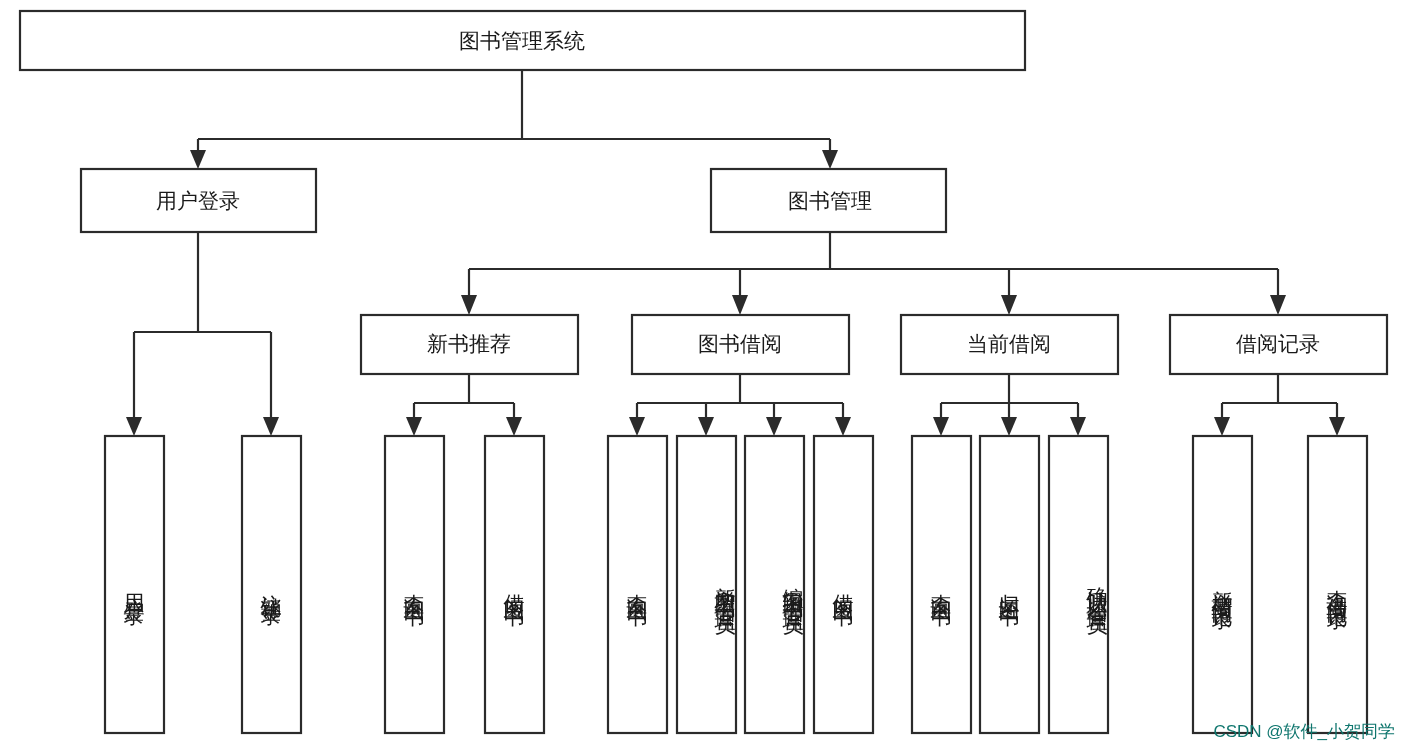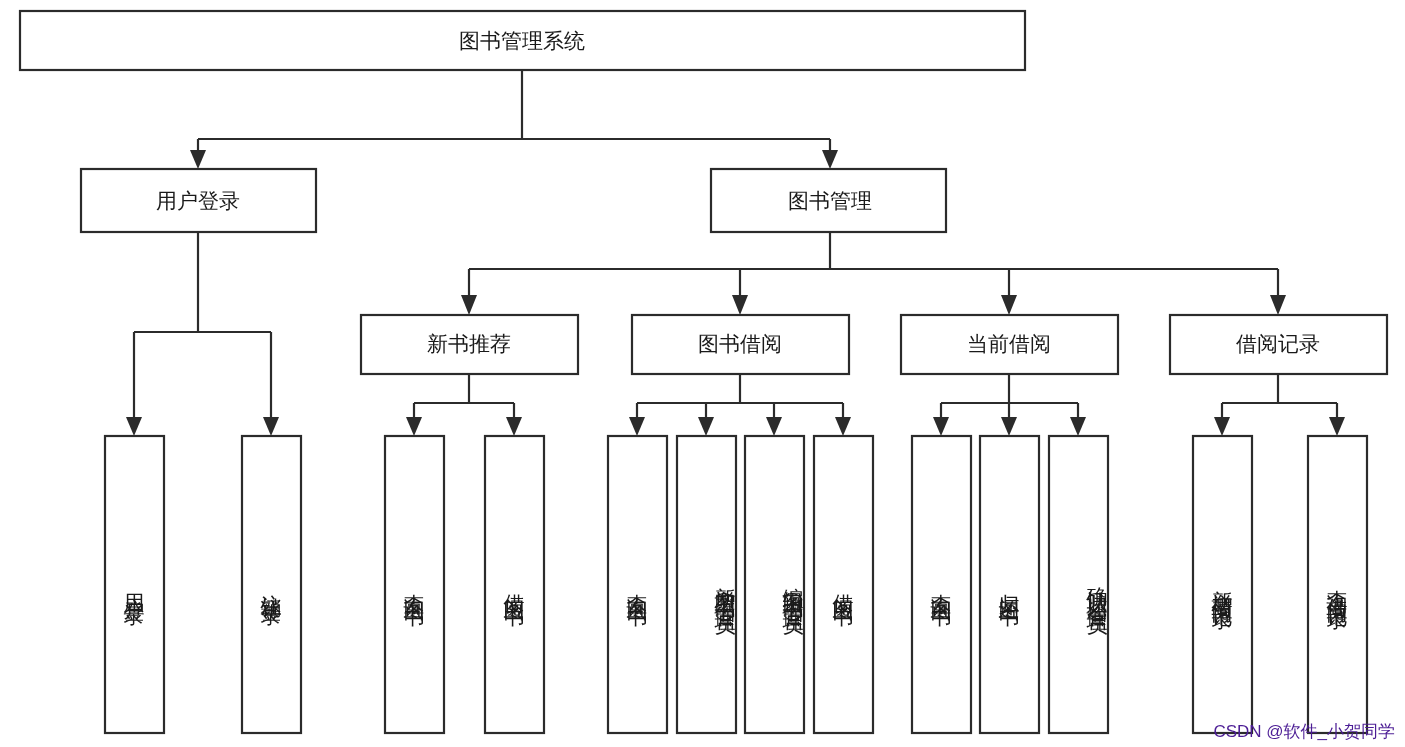--- a/index.html
+++ b/index.html
@@ -60,21 +60,21 @@
     line-height: 1;
     white-space: nowrap;
     pointer-events: none;
   }
   .watermark {
     position: absolute;
     right: 10px;
     bottom: 4px;
     font-family: "Liberation Sans", "DejaVu Sans", sans-serif;
     font-size: 17px;
-    color: #4c1d95;
+    color: #0f766e;
     white-space: nowrap;
   }
 </style>
 </head>
 <body>
 
 <div id="diagram-root">
 
   <svg class="flow" viewBox="0 0 1405 747">
 

